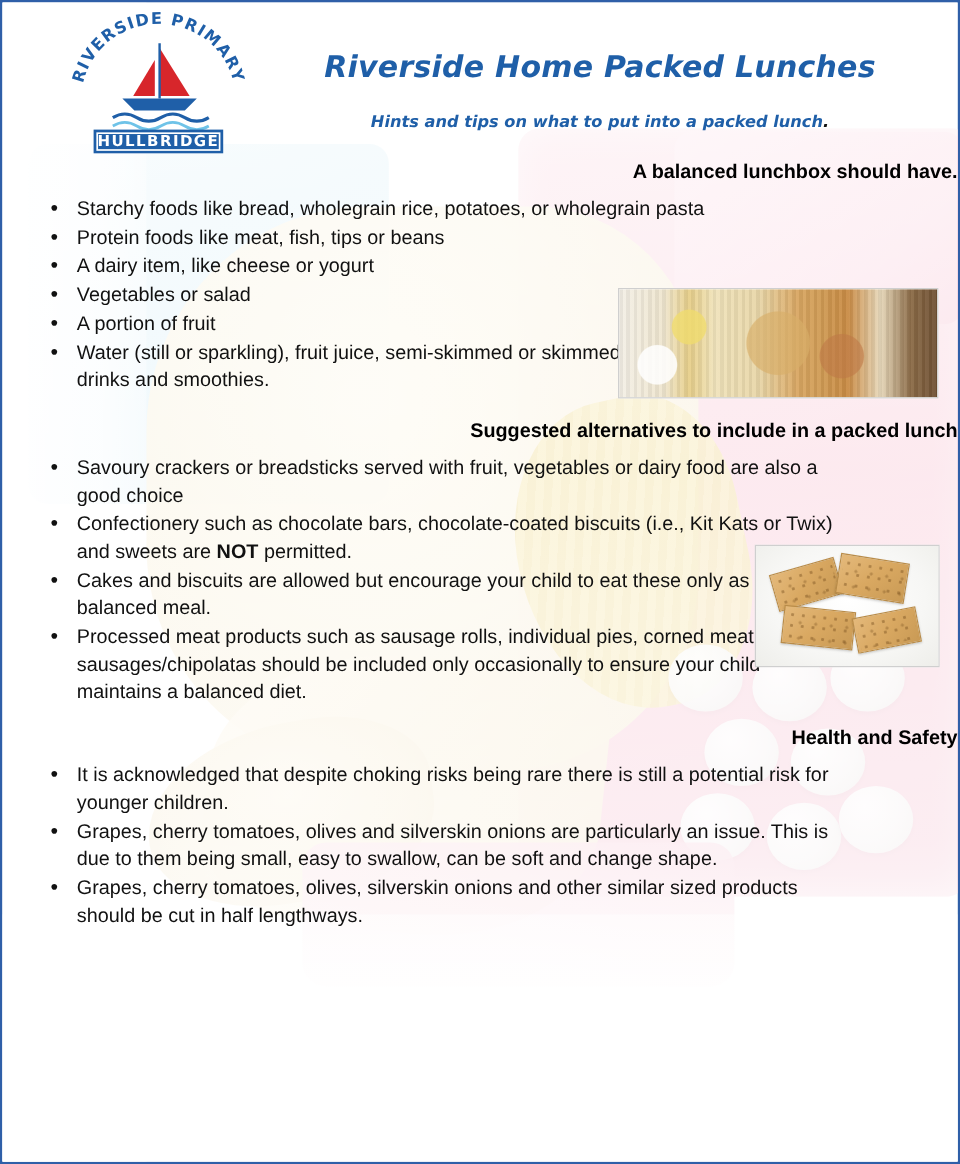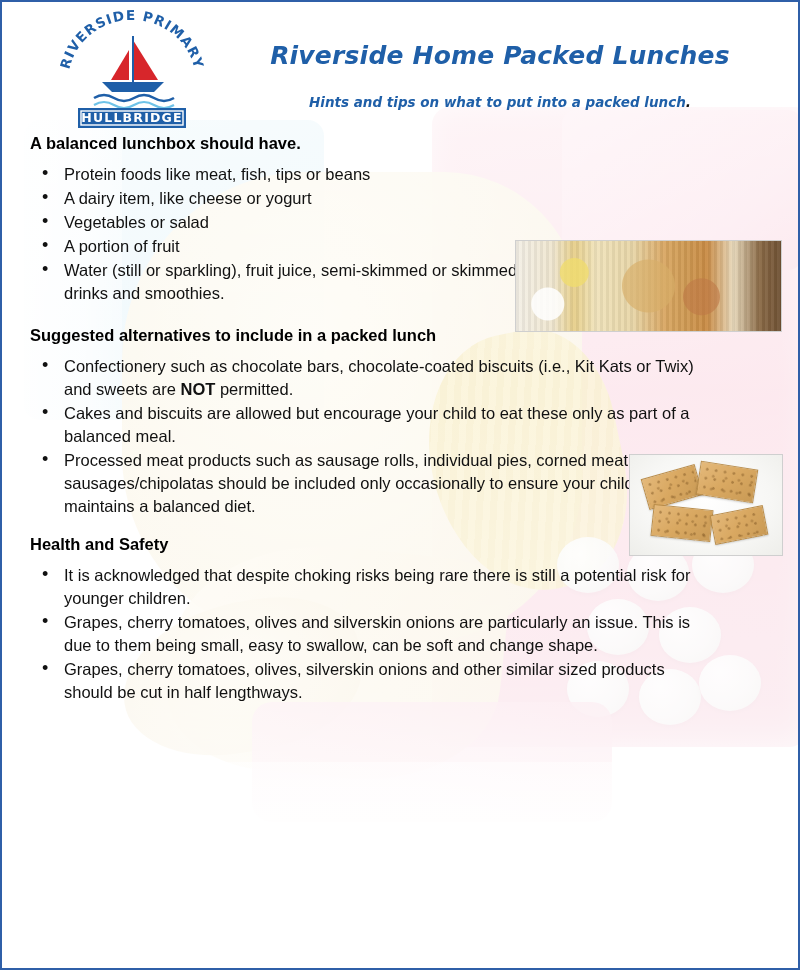--- a/index.html
+++ b/index.html
@@ -215,20 +215,21 @@
     position: relative;
     margin: 0;
   }
   h2.sec-head {
     font-family: "Liberation Sans", sans-serif;
     font-size: 16.5px;
     font-weight: bold;
     color: #000;
     margin: 0;
     padding: 0 0 0 28px;
+    text-align: right;
   }
   ul.bullets {
     margin: 10px 0 0 0;
     padding: 0 0 0 62px;
     list-style: none;
   }
   ul.bullets > li {
     position: relative;
     font-size: 16.5px;
     line-height: 23px;
@@ -374,33 +375,35 @@
 
       <div class="title-block">
         <h1 class="doc-title">Riverside Home Packed Lunches</h1>
         <p class="doc-sub"><span>Hints and tips on what to put into a packed lunch</span><span class="dark">.</span></p>
       </div>
     </div>
 
     <div class="section">
       <h2 class="sec-head">A balanced lunchbox should have.</h2>
       <ul class="bullets">
+        <li>Starchy foods like bread, wholegrain rice, potatoes, or wholegrain pasta</li>
         <li>Protein foods like meat, fish, tips or beans</li>
         <li>A dairy item, like cheese or yogurt</li>
         <li>Vegetables or salad</li>
         <li>A portion of fruit</li>
         <li>Water (still or sparkling), fruit juice, semi-skimmed or skimmed milk, yoghurt or milk drinks and smoothies.</li>
       </ul>
     </div>
 
     <div class="sec-gap-1"></div>
 
     <div class="section">
       <h2 class="sec-head">Suggested alternatives to include in a packed lunch</h2>
       <ul class="bullets">
+        <li class="narrow">Savoury crackers or breadsticks served with fruit, vegetables or dairy food are also a good choice</li>
         <li class="narrow"><span>Confectionery such as chocolate bars, chocolate-coated biscuits (i.e., Kit Kats or Twix) and sweets are </span><b>NOT</b><span> permitted.</span></li>
         <li class="narrow">Cakes and biscuits are allowed but encourage your child to eat these only as part of a balanced meal.</li>
         <li>Processed meat products such as sausage rolls, individual pies, corned meat and sausages/chipolatas should be included only occasionally to ensure your child maintains a balanced diet.</li>
       </ul>
     </div>
 
     <div class="sec-gap-2"></div>
 
     <div class="section">
       <h2 class="sec-head">Health and Safety</h2>

